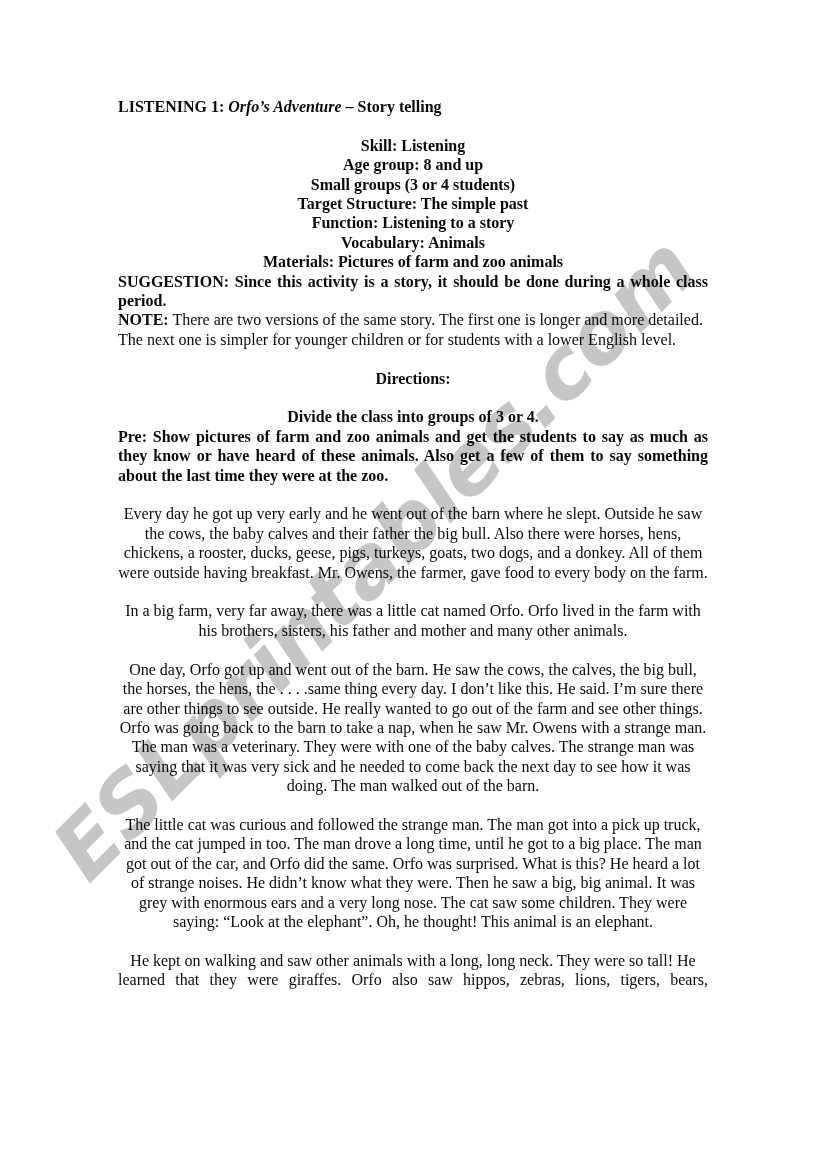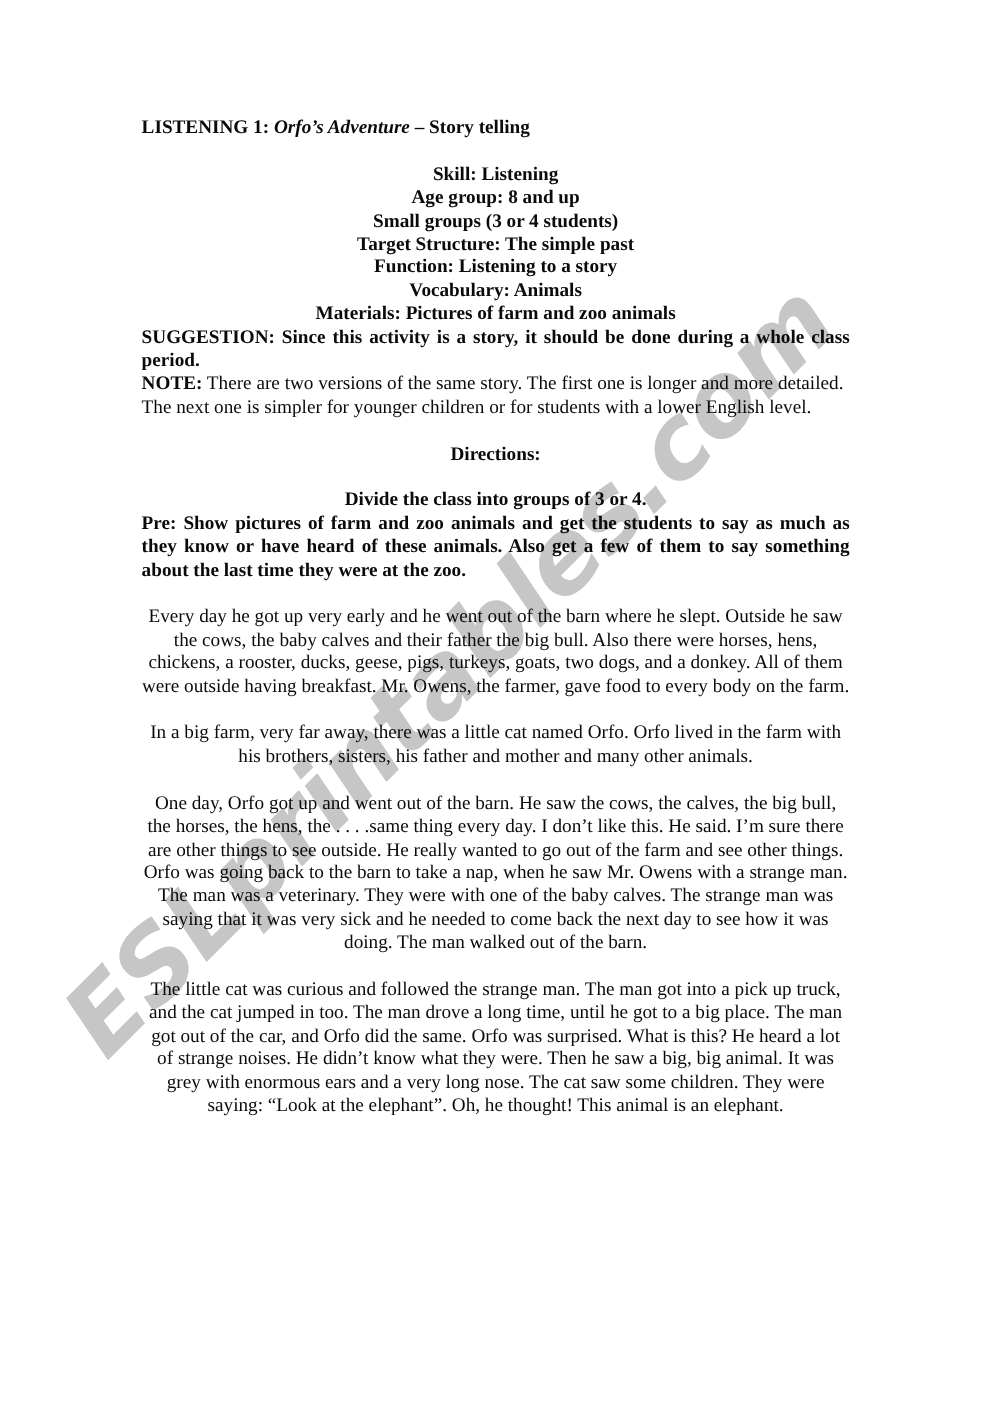--- a/index.html
+++ b/index.html
@@ -80,14 +80,15 @@
   <p class="b just">Pre: Show pictures of farm and zoo animals and get the students to say as much as they know or have heard of these animals. Also get a few of them to say something about the last time they were at the zoo.</p>
 
   <p class="just sp">Every day he got up very early and he went out of the barn where he slept. Outside he saw the cows, the baby calves and their father the big bull. Also there were horses, hens, chickens, a rooster, ducks, geese, pigs, turkeys, goats, two dogs, and a donkey. All of them were outside having breakfast. Mr. Owens, the farmer, gave food to every body on the farm.</p>
 
   <p class="just sp">In a big farm, very far away, there was a little cat named Orfo. Orfo lived in the farm with his brothers, sisters, his father and mother and many other animals.</p>
 
   <p class="just sp">One day, Orfo got up and went out of the barn. He saw the cows, the calves, the big bull, the horses, the hens, the . . . .same thing every day. I don’t like this. He said. I’m sure there are other things to see outside. He really wanted to go out of the farm and see other things. Orfo was going back to the barn to take a nap, when he saw Mr. Owens with a strange man. The man was a veterinary. They were with one of the baby calves. The strange man was saying that it was very sick and he needed to come back the next day to see how it was doing. The man walked out of the barn.</p>
 
   <p class="just sp">The little cat was curious and followed the strange man. The man got into a pick up truck, and the cat jumped in too. The man drove a long time, until he got to a big place. The man got out of the car, and Orfo did the same. Orfo was surprised. What is this? He heard a lot of strange noises. He didn’t know what they were. Then he saw a big, big animal. It was grey with enormous ears and a very long nose. The cat saw some children. They were saying: “Look at the elephant”. Oh, he thought! This animal is an elephant.</p>
 
+  <p class="cont sp">He kept on walking and saw other animals with a long, long neck. They were so tall! He learned that they were giraffes. Orfo also saw hippos, zebras, lions, tigers, bears,</p>
 
 </div>
 
 </body></html>

